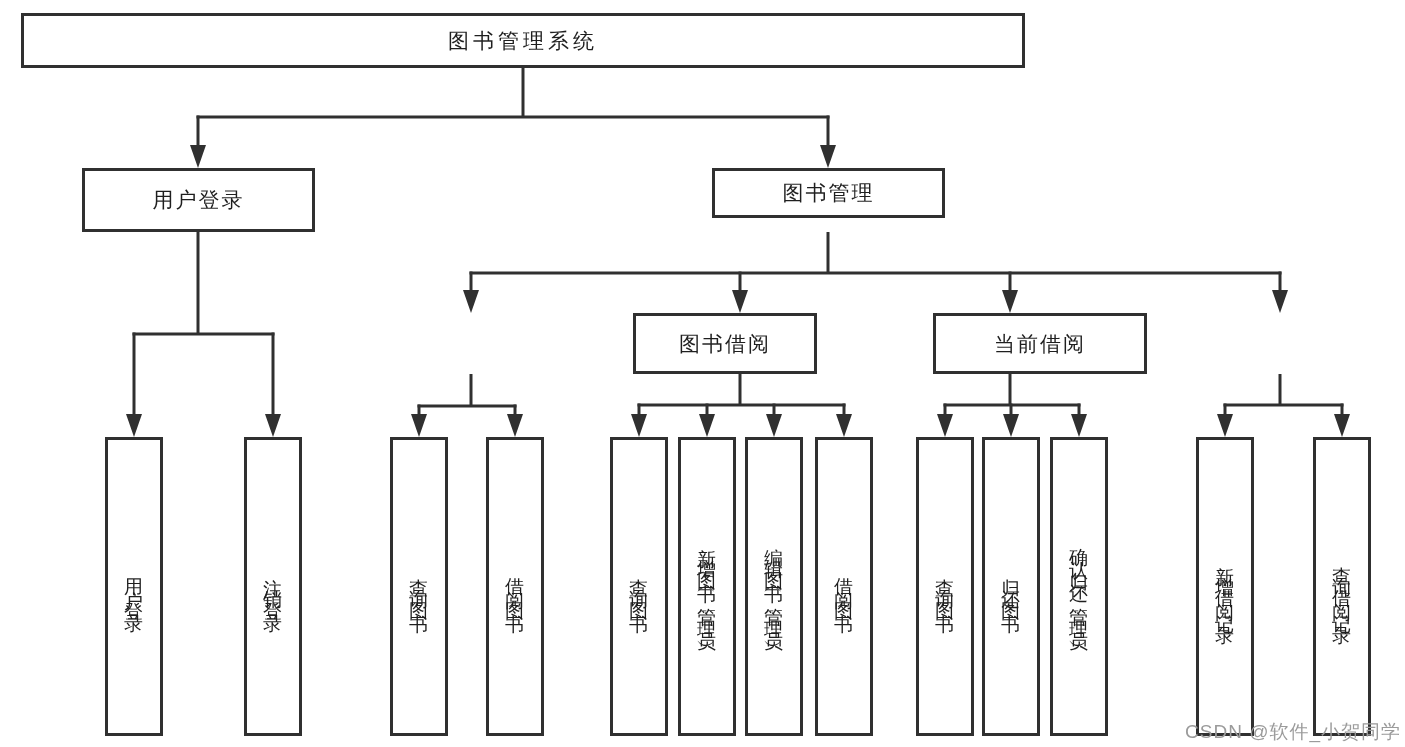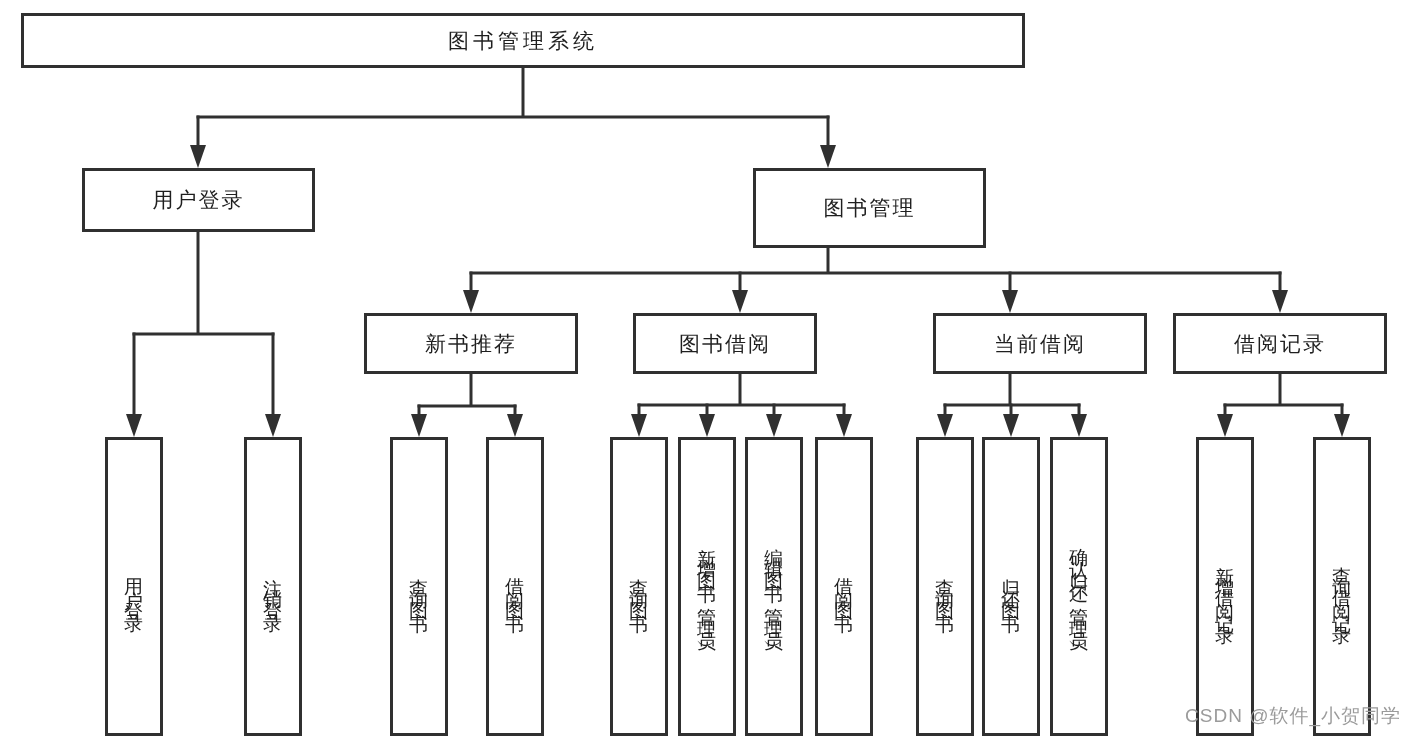--- a/index.html
+++ b/index.html
@@ -30,21 +30,21 @@
     writing-mode:vertical-rl;
     text-orientation:mixed;
     font-size:19px;
     letter-spacing:12px;
     line-height:1;
     width:58px;height:299px;top:437px;
   }
   .watermark{
     position:absolute;
     right:4px;
-    bottom:18px;
+    bottom:2px;
     font-size:19px;
     color:var(--wm);
     letter-spacing:1px;
     white-space:nowrap;
     z-index:5;
   }
 </style>
 </head>
 <body>
 
@@ -122,26 +122,24 @@
       <line x1="1225" y1="403.5" x2="1225" y2="416"></line>
       <polygon points="1217,414 1233,414 1225,437"></polygon>
       <line x1="1342" y1="403.5" x2="1342" y2="416"></line>
       <polygon points="1334,414 1350,414 1342,437"></polygon>
     </g>
   </svg>
 
   <div class="node hnode rootnode" style="left:21px;top:13px;width:1004px;height:55px">图书管理系统</div>
 
   <div class="node hnode" style="left:82px;top:168px;width:233px;height:64px">用户登录</div>
-  <div class="node hnode" style="left:753px;top:168px;width:233px;height:80px">图书管理</div>
+  <div class="node hnode" style="left:712px;top:168px;width:233px;height:50px">图书管理</div>
 
-  <div class="node hnode" style="left:364px;top:313px;width:214px;height:61px">新书推荐</div>
   <div class="node hnode" style="left:633px;top:313px;width:184px;height:61px">图书借阅</div>
   <div class="node hnode" style="left:933px;top:313px;width:214px;height:61px">当前借阅</div>
-  <div class="node hnode" style="left:1173px;top:313px;width:214px;height:61px">借阅记录</div>
 
   <div class="node vnode" style="left:105px">用户登录</div>
   <div class="node vnode" style="left:244px">注销登录</div>
   <div class="node vnode" style="left:390px">查询图书</div>
   <div class="node vnode" style="left:486px">借阅图书</div>
   <div class="node vnode" style="left:610px">查询图书</div>
   <div class="node vnode" style="left:678px">新增图书（管理员）</div>
   <div class="node vnode" style="left:745px">编辑图书（管理员）</div>
   <div class="node vnode" style="left:815px">借阅图书</div>
   <div class="node vnode" style="left:916px">查询图书</div>

